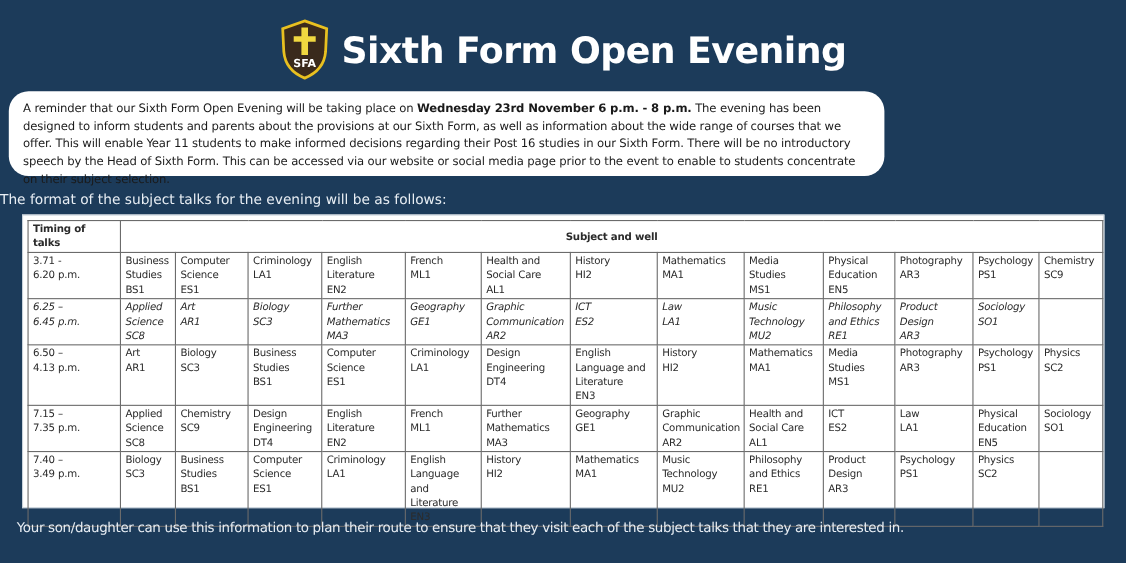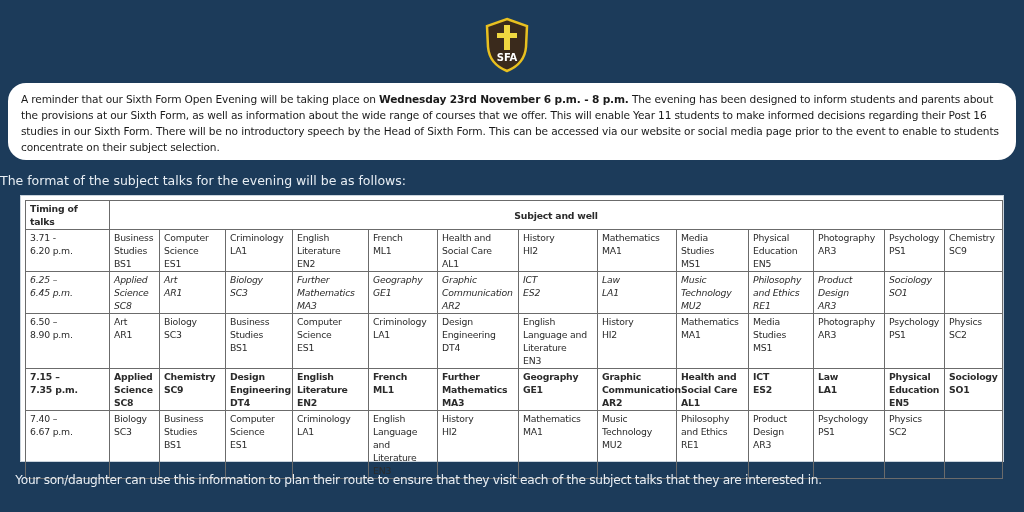--- a/index.html
+++ b/index.html
@@ -12,21 +12,21 @@
   .header {
     position:absolute; top:14px; left:0; width:1024px; height:62px;
     display:flex; align-items:center; justify-content:center;
   }
   .logo { width:46px; height:56px; margin-right:10px; }
   .title {
     color:#ffffff; font-family:"DejaVu Sans", sans-serif; font-weight:bold;
     font-size:33px; letter-spacing:-0.5px;
   }
   .intro {
-    position:absolute; left:8px; top:83px; width:1008px; height:77px;
+    position:absolute; left:8px; top:83px; width:796px; height:77px;
     background:#ffffff; border-radius:18px; box-sizing:border-box;
     padding:8px 12px 0 13px;
     font-family:"DejaVu Sans", sans-serif;
     font-size:10.6px; line-height:16px; color:#1a1a1a;
     letter-spacing:-0.15px;
   }
   .intro b { font-weight:bold; }
   .format-line {
     position:absolute; top:173px; left:0; width:1024px; 
     color:#e8eef4; font-family:"DejaVu Sans", sans-serif; font-size:12.5px;
@@ -44,37 +44,38 @@
   td, th {
     border:1px solid #6b6b6b; vertical-align:top; padding:1px 4px 1px 4px;
     text-align:left; white-space:pre-line; letter-spacing:-0.2px;
   }
   th { font-weight:bold; }
   th.subj { text-align:center; }
   tr.hdr th { height:18px; vertical-align:middle; }
   tr.r1 td { height:37px; }
   tr.r2 td { height:37px;font-style:italic; }
   tr.r3 td { height:50px; }
-  tr.r4 td { height:37px;font-weight:bold; }
+  tr.r4 td { height:37px; }
   tr.r5 td { height:63px; }
   .footer {
     position:absolute; top:473px; left:0; width:837px; text-align:center;
     color:#e8eef4; font-family:"DejaVu Sans", sans-serif; font-size:12.2px;
     letter-spacing:-0.3px;
   }
 </style>
 </head>
 <body>
 
 <div class="header">
   <svg class="logo" viewBox="0 0 46 56">
     <path d="M23 2 L43 9 L42 30 C41 42 33 50 23 54 C13 50 5 42 4 30 L3 9 Z" fill="#3a2a1c" stroke="#e8c020" stroke-width="2.5"></path>
     <path d="M20 8 h6 v8 h7 v5 h-7 v12 h-6 v-12 h-7 v-5 h7 z" fill="#f0d840"></path>
     <text x="23" y="44" text-anchor="middle" fill="#ffffff" font-family="DejaVu Sans, sans-serif" font-weight="bold" font-size="10">SFA</text>
   </svg>
+  <div class="title">Sixth Form Open Evening</div>
 </div>
 
 <div class="intro"><span>A reminder that our Sixth Form Open Evening will be taking place on </span><b>Wednesday 23rd November 6 p.m. - 8 p.m.</b><span> The evening has been designed to inform students and parents about the provisions at our Sixth Form, as well as information about the wide range of courses that we offer. This will enable Year 11 students to make informed decisions regarding their Post 16 studies in our Sixth Form. There will be no introductory speech by the Head of Sixth Form. This can be accessed via our website or social media page prior to the event to enable to students concentrate on their subject selection.</span></div>
 
 <div class="format-line">The format of the subject talks for the evening will be as follows:</div>
 
 <div class="table-wrap">
   <table>
     <colgroup>
       <col style="width:84px">
@@ -163,21 +164,21 @@
 RE1</td>
       <td>Product
 Design
 AR3</td>
       <td>Sociology
 SO1</td>
       <td></td>
     </tr>
     <tr class="r3">
       <td>6.50 –
-8.90 p.m.</td>
+4.13 p.m.</td>
       <td>Art
 AR1</td>
       <td>Biology
 SC3</td>
       <td>Business
 Studies
 BS1</td>
       <td>Computer
 Science
 ES1</td>
@@ -236,21 +237,21 @@
       <td>Law
 LA1</td>
       <td>Physical
 Education
 EN5</td>
       <td>Sociology
 SO1</td>
     </tr>
     <tr class="r5">
       <td>7.40 –
-6.67 p.m.</td>
+3.49 p.m.</td>
       <td>Biology
 SC3</td>
       <td>Business
 Studies
 BS1</td>
       <td>Computer
 Science
 ES1</td>
       <td>Criminology
 LA1</td>

